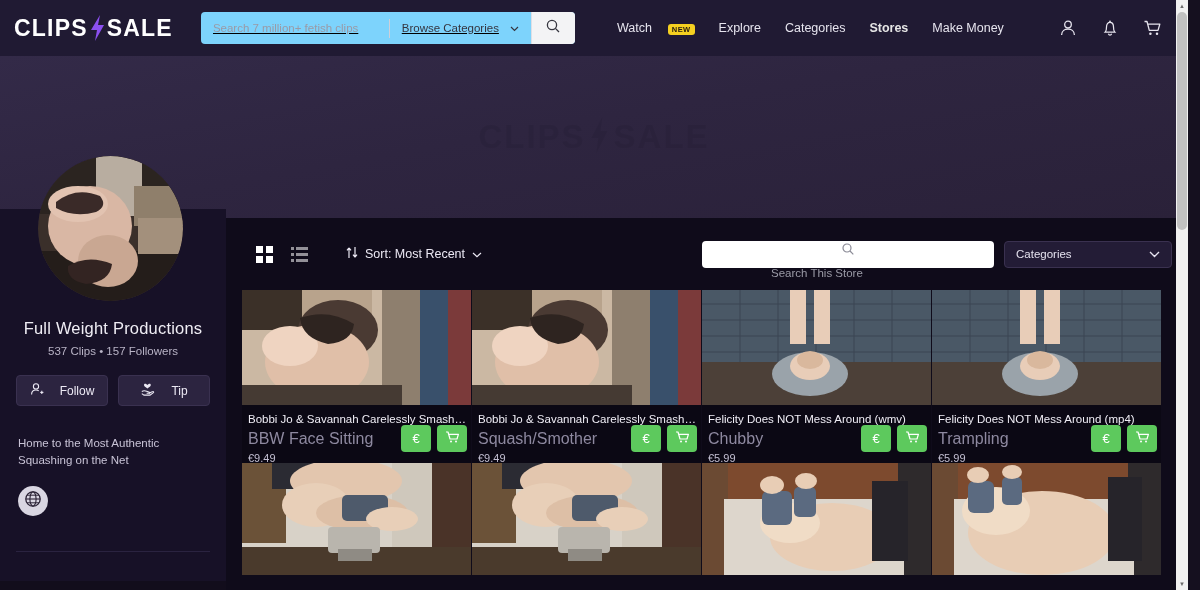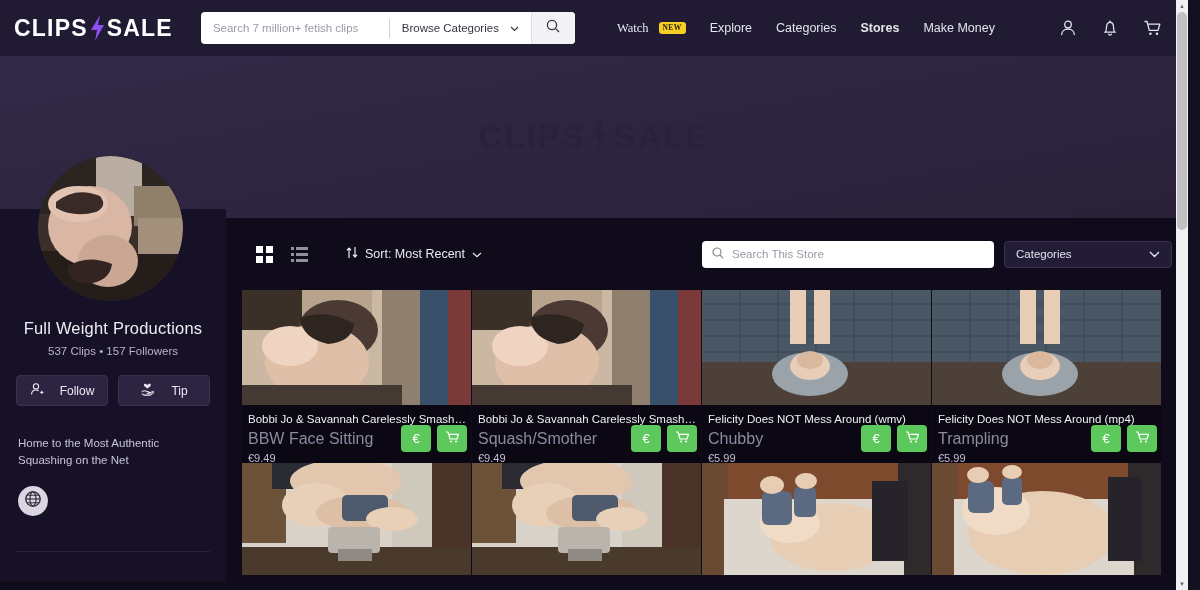--- a/index.html
+++ b/index.html
@@ -13,43 +13,43 @@
   
   .header {
     position:absolute; top:0; left:0; width:1188px; height:56px;
     background:#201a33; display:flex; align-items:center; z-index:30;
   }
   .logo { margin-left:14px; display:flex; align-items:center; user-select:none; }
   .logo-text { font-size:23px; font-weight:bold; letter-spacing:1.2px; color:#ffffff; }
   .logo-bolt { width:17px; height:26px; margin:0 1px; display:inline-block; }
 
   .searchwrap {
-    margin-left:28px; width:374px; height:32px; background:#ffffff;
-    border-radius:4px; display:flex; align-items:center; overflow:hidden;
+    margin-left:28px; width:374px; height:32px; background:#7dd3fc;
+    border-radius:4px; display:flex; align-items:center; overflow:hidden;text-decoration:underline;
   }
   .search-input {
     flex:1; border:none; outline:none; background:transparent;
     font-size:11.5px; color:#4a4a55; padding:0 12px; height:100%;
     font-family:"Liberation Sans", sans-serif;
   }
   .search-input::placeholder { color:#9a9aa6; }
   .search-divider { width:1px; height:19px; background:#cfcfd8; }
   .browse-cat {
     display:flex; align-items:center; gap:11px; padding:0 12px;
     font-size:11.5px; color:#35353f; white-space:nowrap; cursor:pointer;
   }
   .search-btn {
     width:44px; height:100%; display:flex; align-items:center; justify-content:center;
     border-left:1px solid #dedee5; cursor:pointer; background:#f3f3f5;
   }
 
   .nav { display:flex; align-items:center; gap:24px; margin-left:42px; }
   .nav a { font-size:12.5px; color:#e6e4ee; text-decoration:none; white-space:nowrap; cursor:pointer; }
   .nav a.active { font-weight:bold; color:#e5e5e5; }
-  .nav-watch { display:flex; align-items:center; gap:10px;font-family:Liberation Serif, serif; }
+  .nav-watch { display:flex; align-items:flex-end; gap:16px; }
   .badge-new {
     background:#f5d020; color:#2a2010; font-size:7.5px; font-weight:bold;
     padding:2px 4px; border-radius:3px; letter-spacing:.4px; line-height:1;
   }
   .head-icons { display:flex; align-items:center; gap:24px; margin-left:auto; margin-right:26px; }
   .hicon { cursor:pointer; display:flex; }
 
   
   .banner {
     position:absolute; top:56px; left:0; width:1188px; height:162px;
@@ -105,21 +105,21 @@
   .toolbar { height:72px; display:flex; align-items:center; gap:0; }
   .view-toggles { display:flex; align-items:center; gap:18px; margin-left:14px; }
   .vtoggle { cursor:pointer; display:flex; opacity:.55; }
   .vtoggle.active { opacity:1; }
   .sort-ctl {
     display:flex; align-items:center; gap:7px; margin-left:38px;
     color:#ece9f4; font-size:12.5px; cursor:pointer; white-space:nowrap;
   }
   .store-search {
     margin-left:auto; width:292px; height:27px; background:#ffffff; border-radius:4px;
-    display:flex; align-items:center; padding:0 10px; gap:8px;
+    display:flex; align-items:center; padding:0 10px; gap:8px;flex-direction:column;
   }
   .store-search input {
     flex:1; border:none; outline:none; background:transparent;
     font-size:11.5px; color:#44444f; font-family:"Liberation Sans", sans-serif;
   }
   .store-search input::placeholder { color:#9a9aa6; }
   .cat-dropdown {
     margin-left:10px; width:168px; height:27px; background:#231c36;
     border:1px solid #3a3150; border-radius:4px;
     display:flex; align-items:center; justify-content:space-between;

